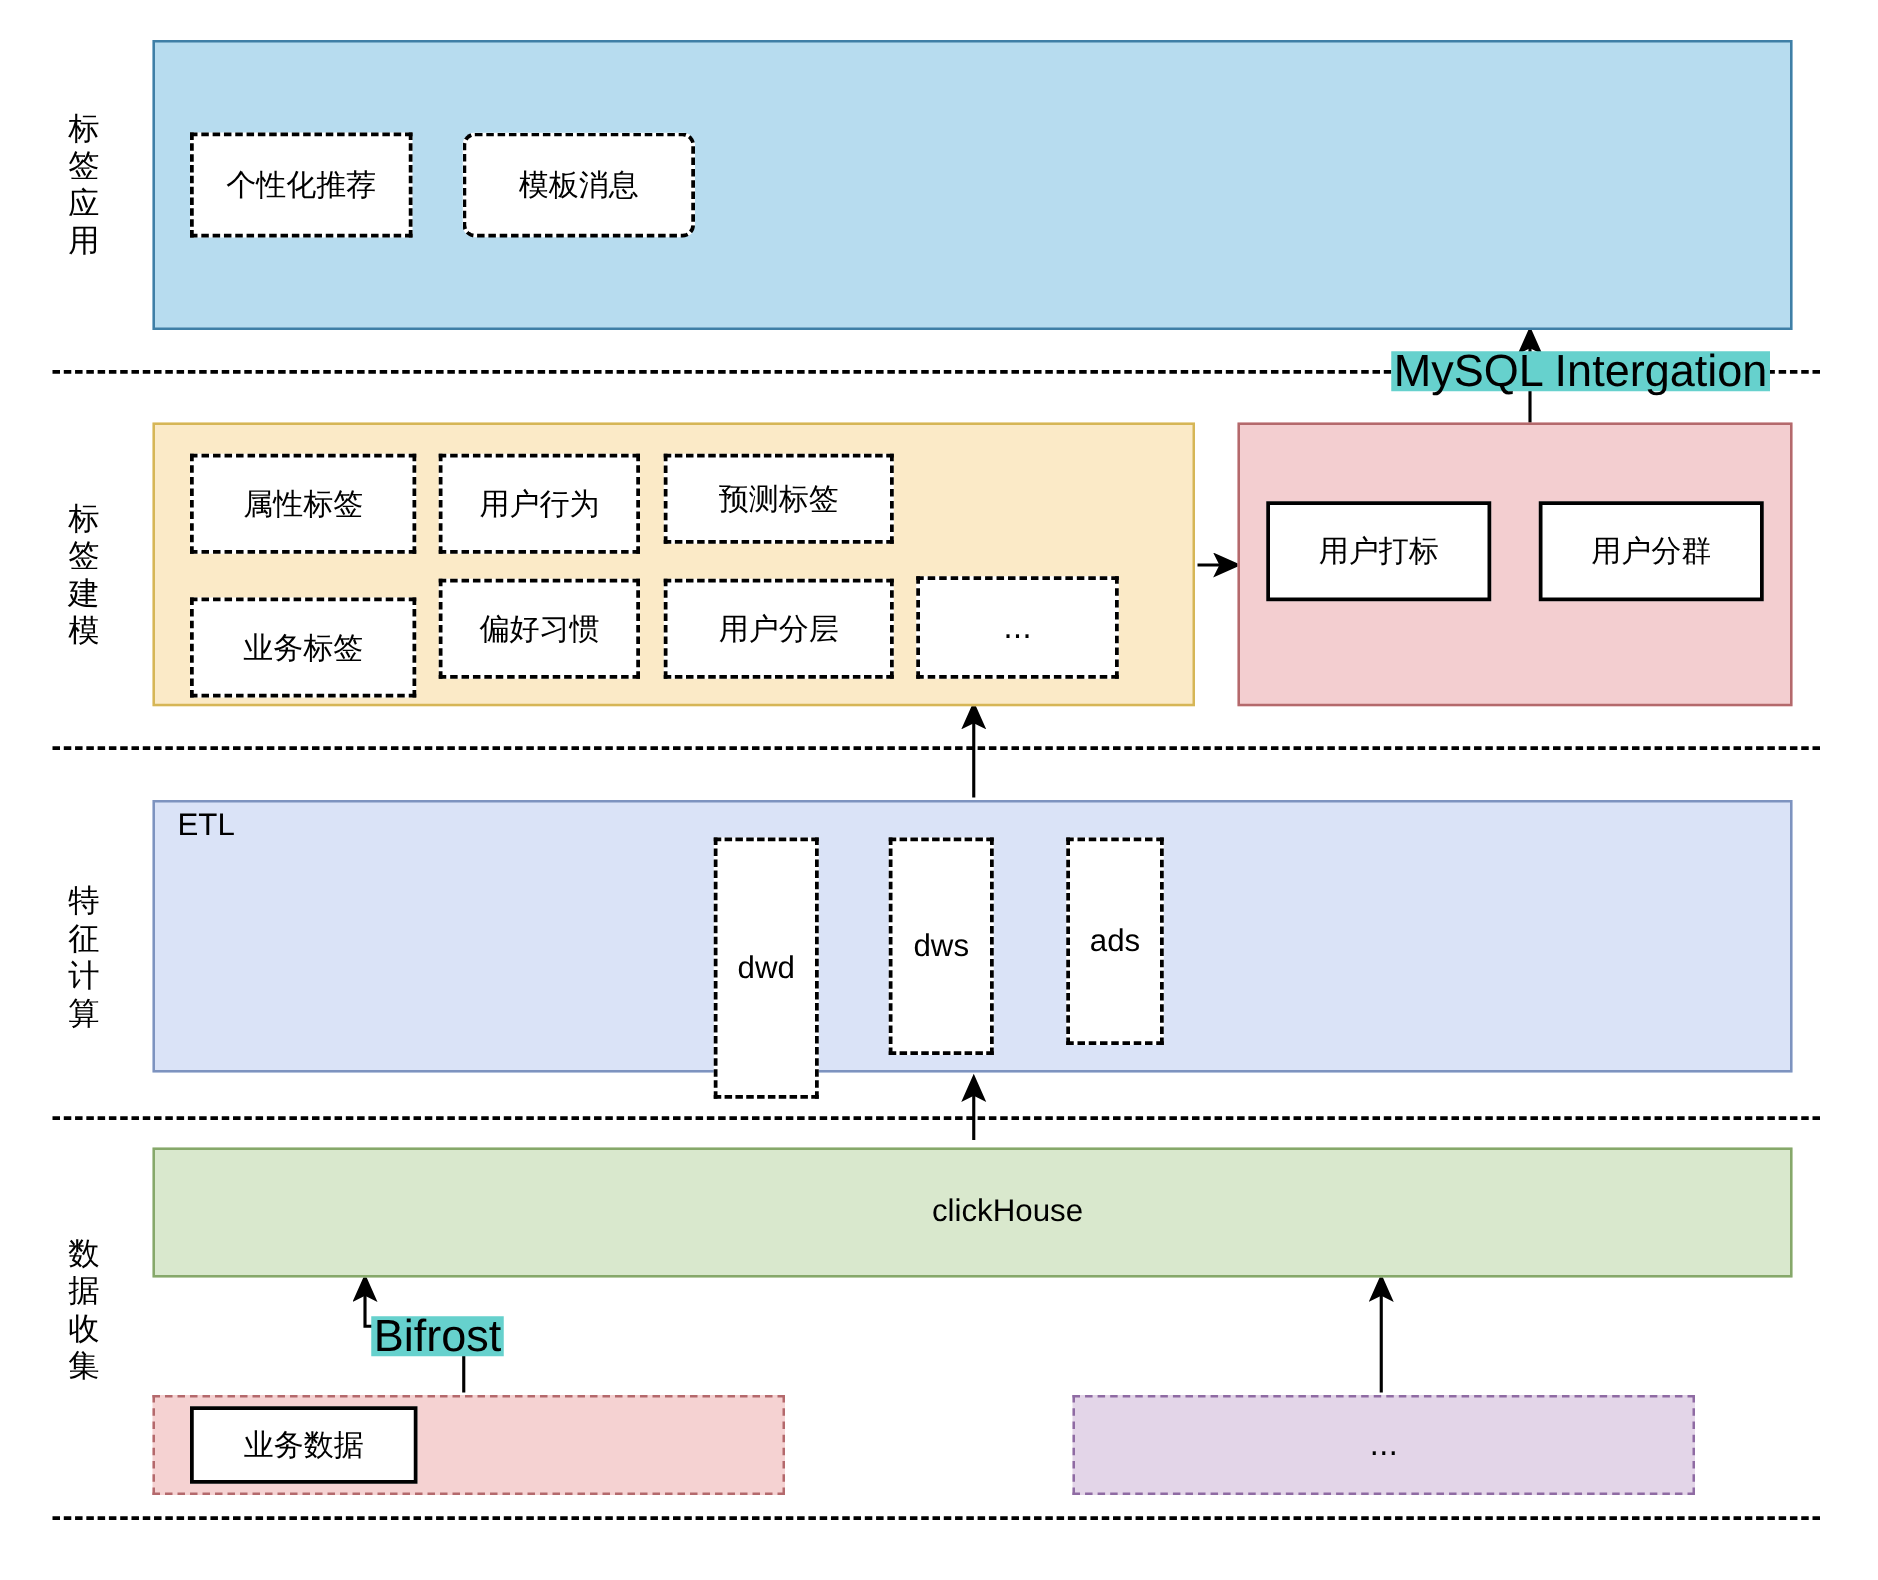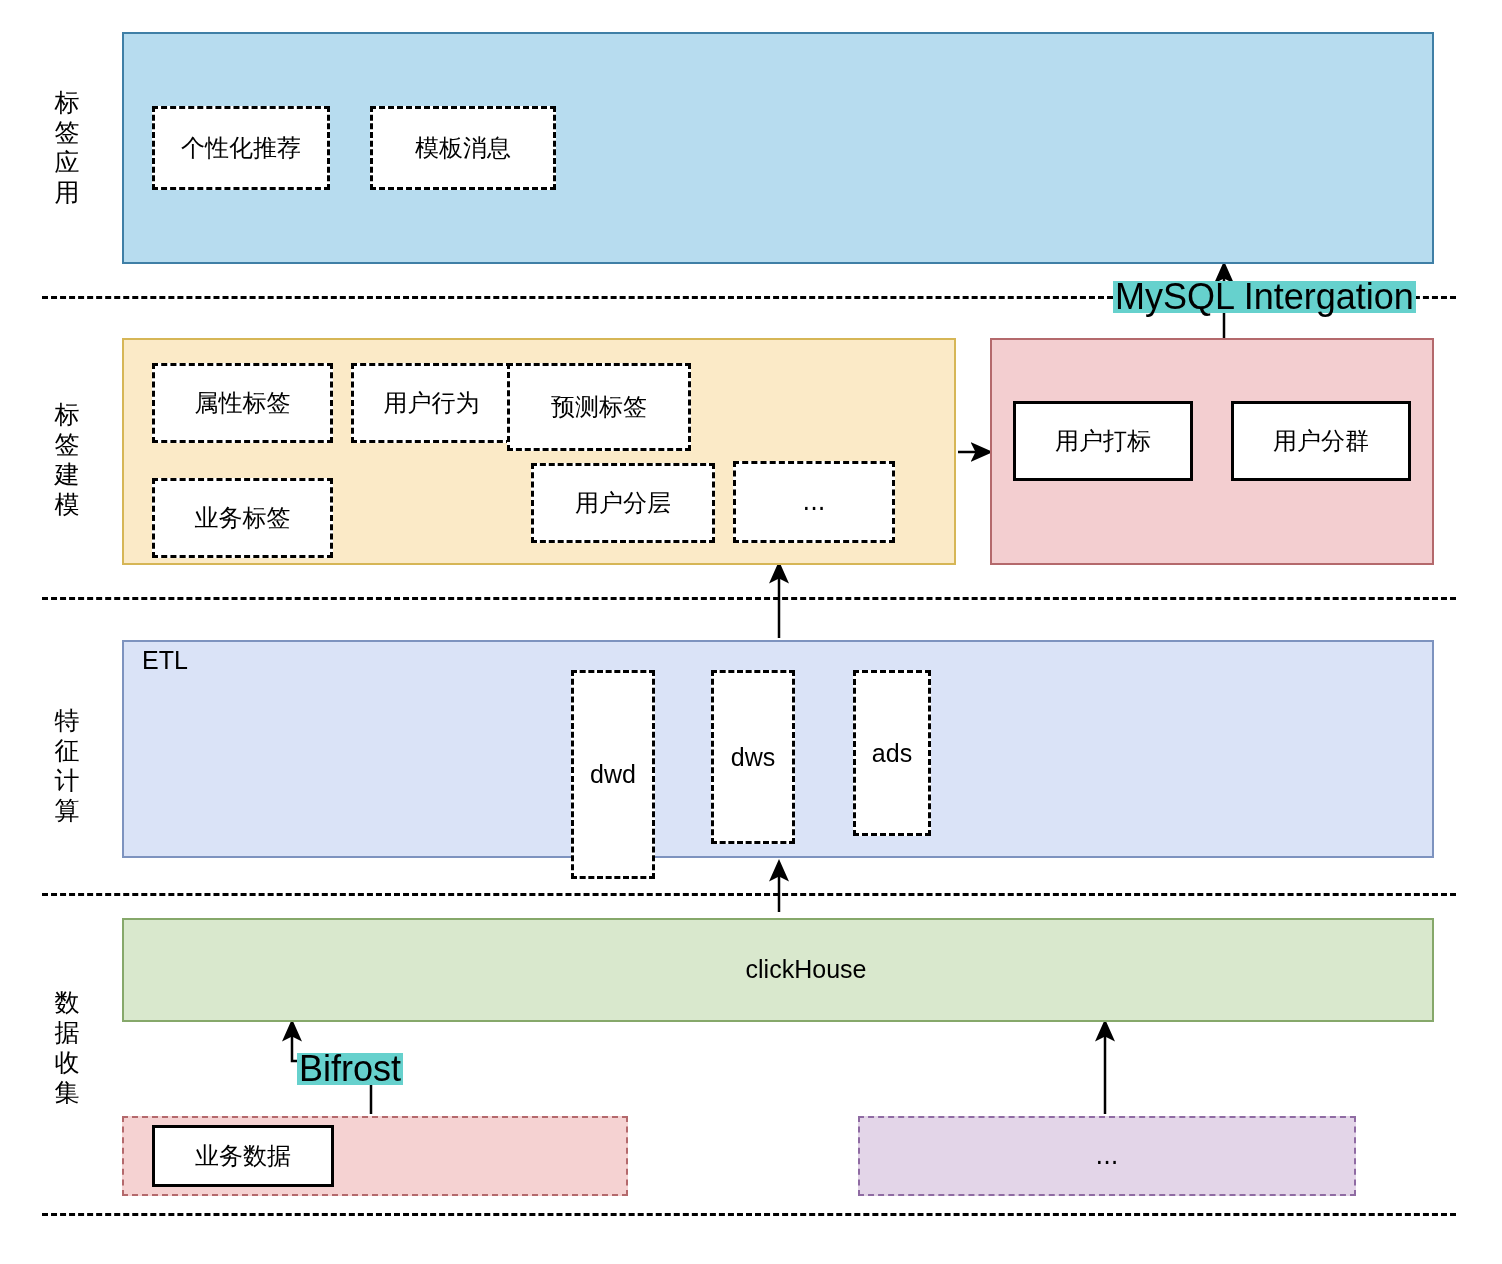--- a/index.html
+++ b/index.html
@@ -137,31 +137,32 @@
   <div class="tier-label" style="left:44px; top:988px;">数据收集</div>
 
   <div class="separator" style="top:296px;"></div>
   <div class="separator" style="top:597px;"></div>
   <div class="separator" style="top:893px;"></div>
   <div class="separator" style="top:1213px;"></div>
 
   <div class="band band-blue" style="left:122px; top:32px; width:1312px; height:232px;"></div>
 
   <div class="cell cell-dashed" style="left:152px; top:106px; width:178px; height:84px;">个性化推荐</div>
-  <div class="cell cell-dashed" style="left:370px; top:106px; width:186px; height:84px;">模板消息</div>
+  <div class="cell cell-dashed" style="left:370px; top:106px; width:186px; height:84px;border-radius:10px;">模板消息</div>
 
   <div class="edge-label" style="left:1113px; top:281px;">MySQL Intergation</div>
 
   <div class="band band-yellow" style="left:122px; top:338px; width:834px; height:227px;"></div>
 
   <div class="cell cell-dashed" style="left:152px; top:363px; width:181px; height:80px;">属性标签</div>
   <div class="cell cell-dashed" style="left:351px; top:363px; width:161px; height:80px;">用户行为</div>
-  <div class="cell cell-dashed" style="left:507px; top:363px; width:184px; height:88px;">预测标签</div>
+  <div class="cell cell-dashed" style="left:531px; top:363px; width:184px; height:72px;">预测标签</div>
 
   <div class="cell cell-dashed" style="left:152px; top:463px; width:181px; height:80px;margin-top:15px;">业务标签</div>
+  <div class="cell cell-dashed" style="left:351px; top:463px; width:161px; height:80px;">偏好习惯</div>
   <div class="cell cell-dashed" style="left:531px; top:463px; width:184px; height:80px;">用户分层</div>
   <div class="cell cell-dashed" style="left:733px; top:461px; width:162px; height:82px;">...</div>
 
   <div class="band band-pink" style="left:990px; top:338px; width:444px; height:227px;"></div>
 
   <div class="cell cell-solid" style="left:1013px; top:401px; width:180px; height:80px;">用户打标</div>
   <div class="cell cell-solid" style="left:1231px; top:401px; width:180px; height:80px;">用户分群</div>
 
   <div class="band band-etl" style="left:122px; top:640px; width:1312px; height:218px;"></div>
 

